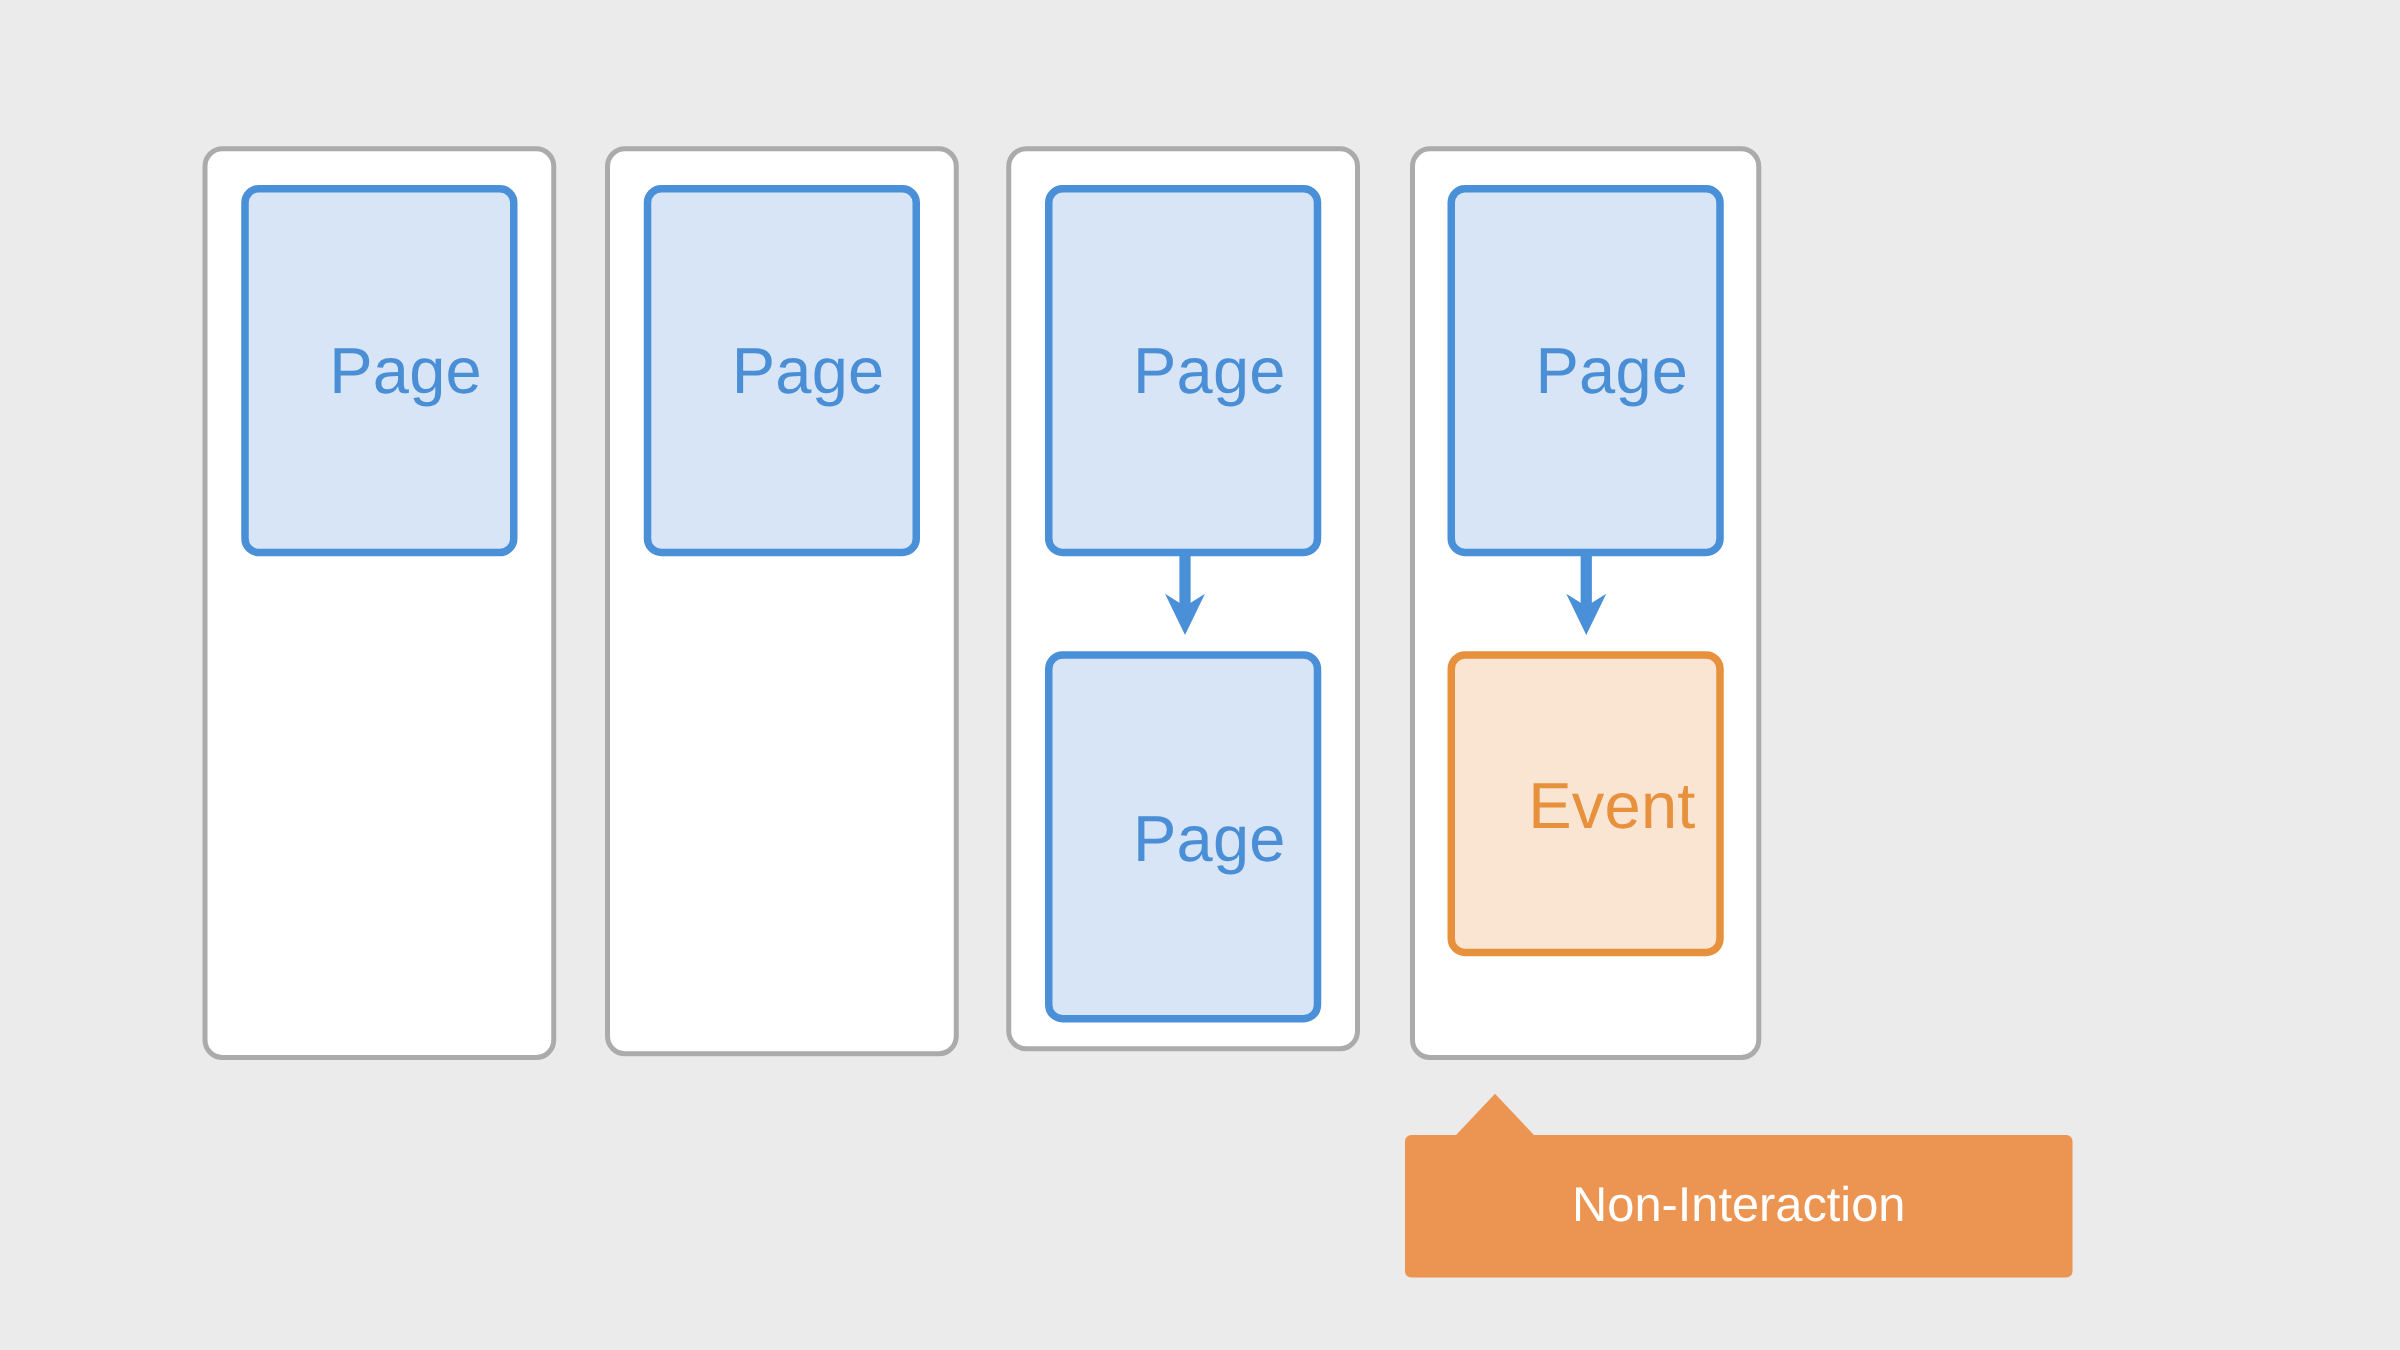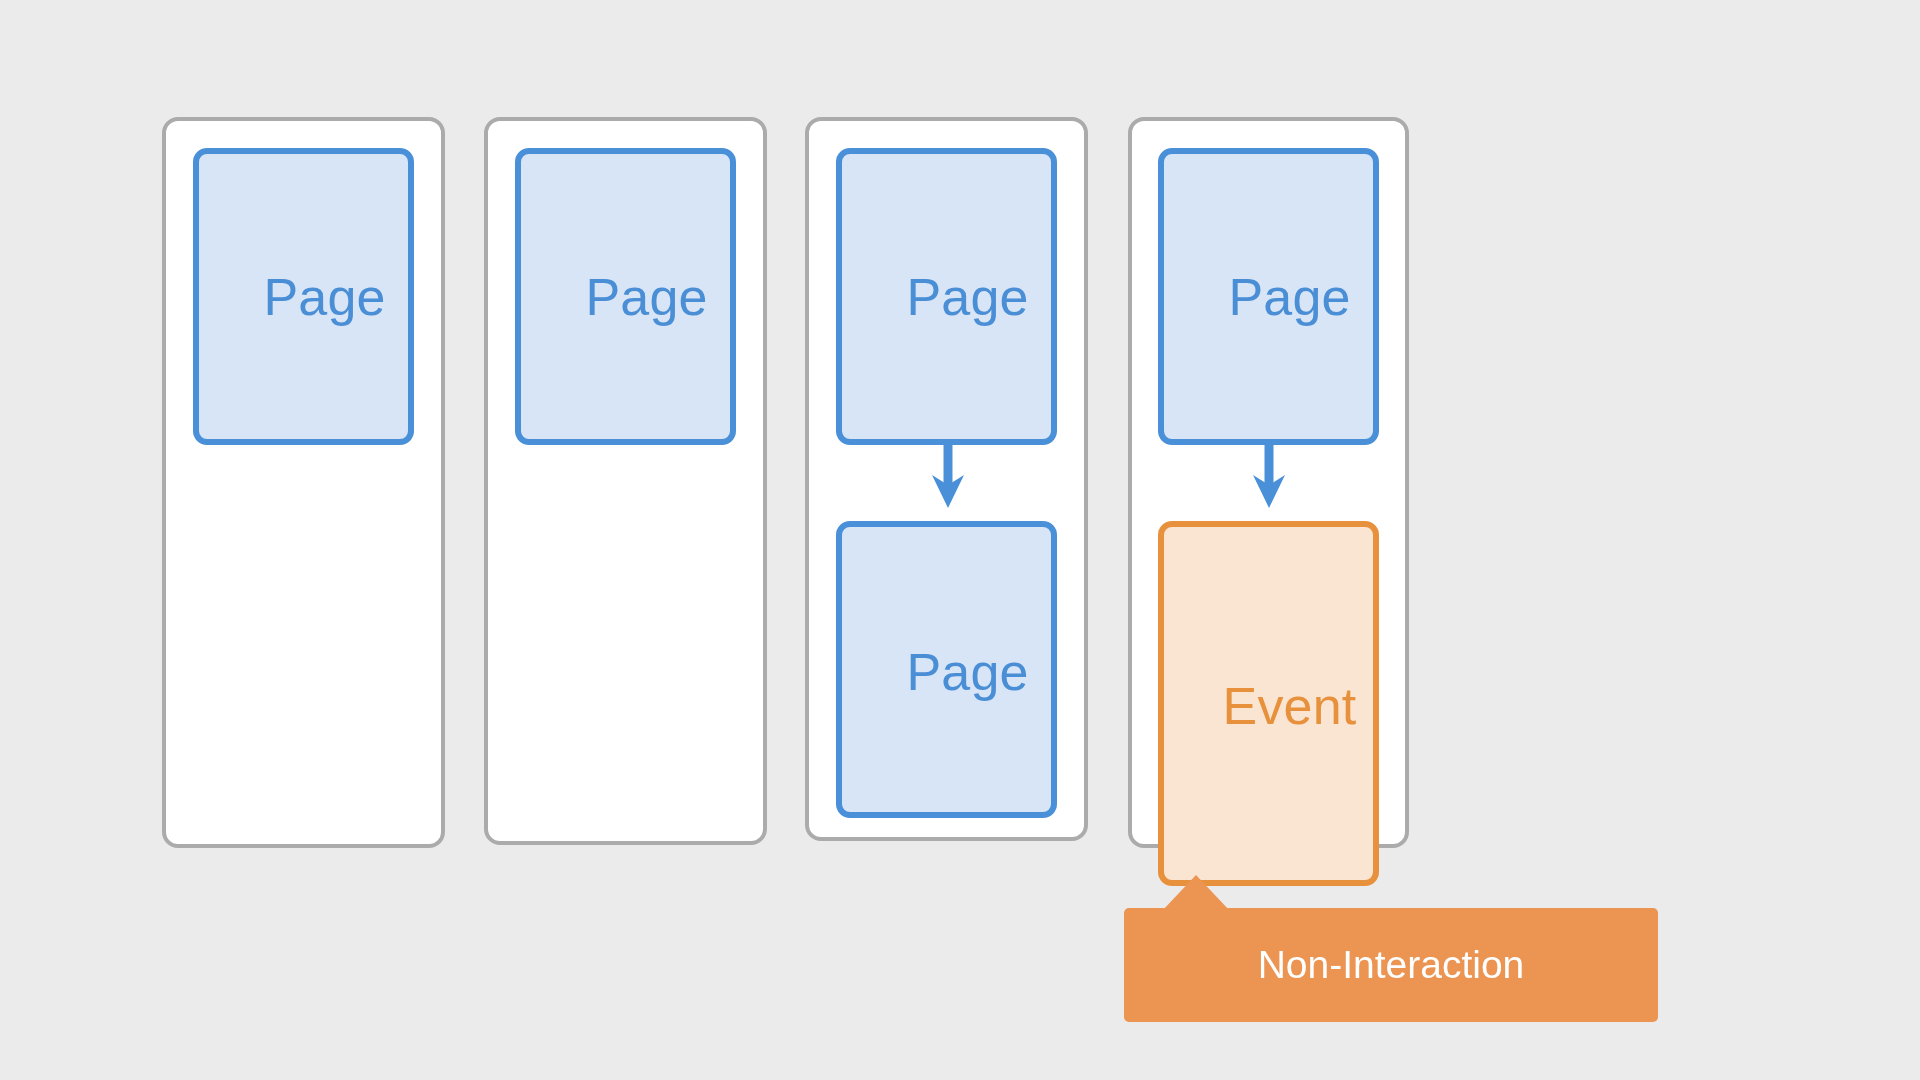--- a/index.html
+++ b/index.html
@@ -126,21 +126,21 @@
 
   <div class="node page" style="left:1158px; top:148px; width:221px; height:297px;">
     <span class="node-label">Page</span>
   </div>
 
   <svg class="arrow" style="left:1249px; top:442px; width:40px; height:68px;" viewBox="0 0 40 68" xmlns="http://www.w3.org/2000/svg">
     <path d="M20 0 L20 44" stroke="#4a90d9" stroke-width="9" fill="none"></path>
     <path d="M20 66 L4 33 L20 43 L36 33 Z" fill="#4a90d9"></path>
   </svg>
 
-  <div class="node event shift-down" style="left:1158px; top:521px; width:221px; height:365px;">
+  <div class="node event shift-down" style="left:1158px; top:521px; width:221px; height:244px;">
     <span class="node-label">Event</span>
   </div>
 
   <div class="callout-tail" style="left:1162px; top:875px;
               border-left:34px solid transparent;
               border-right:34px solid transparent;
               border-bottom:36px solid #ec9452;"></div>
 
   <div class="callout" style="left:1124px; top:908px; width:534px; height:114px;">
     <span class="node-label">Non-Interaction</span>

